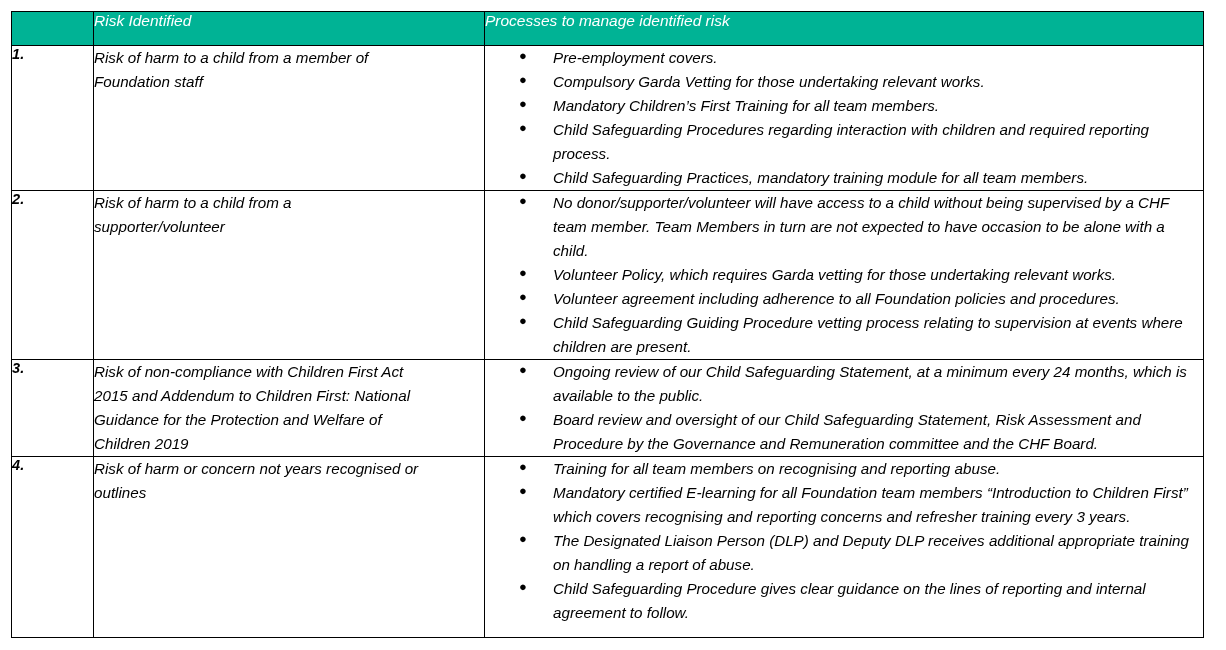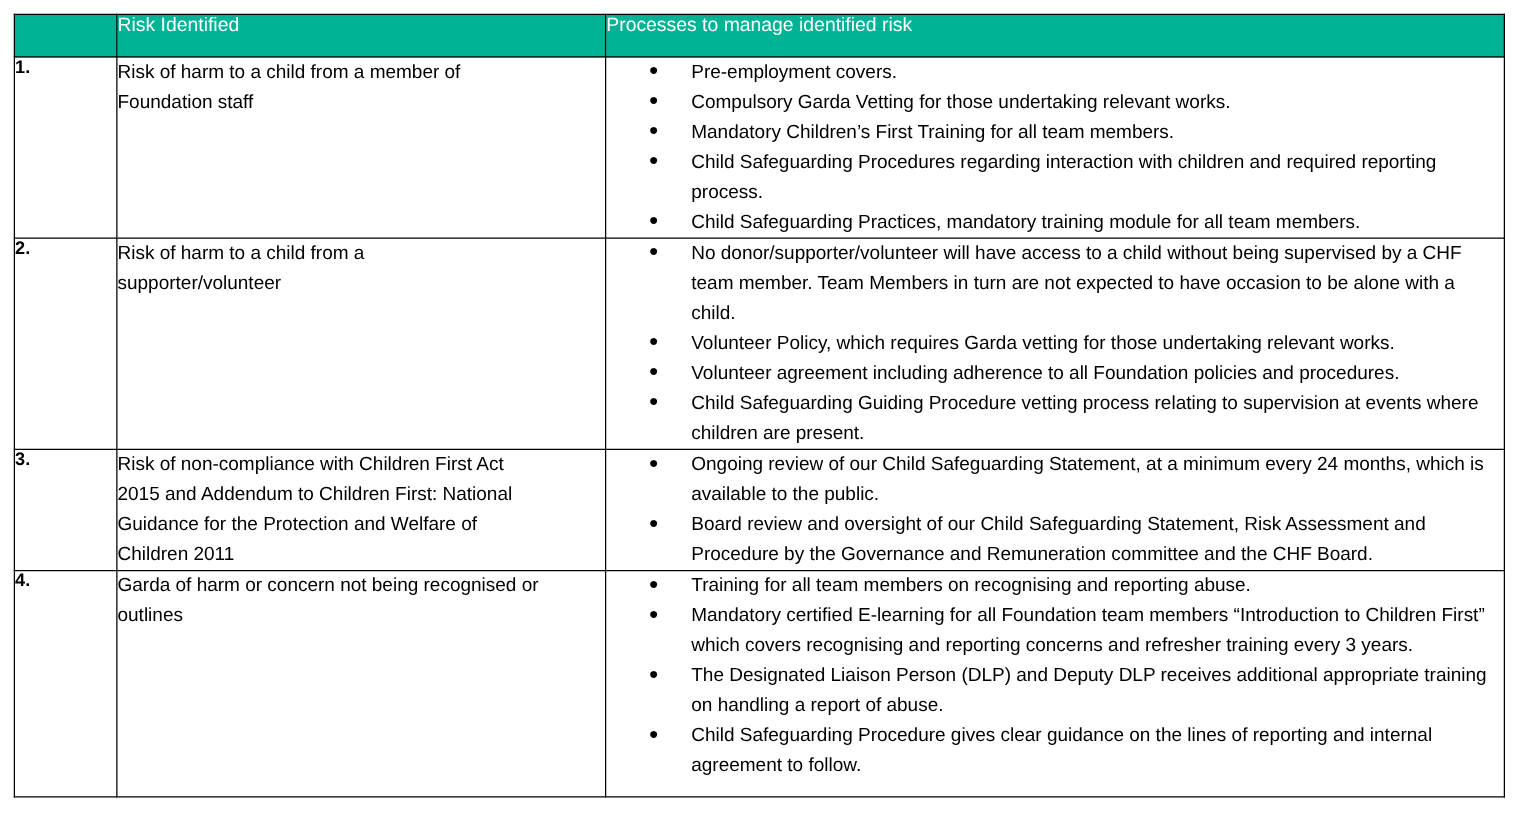--- a/index.html
+++ b/index.html
@@ -13,20 +13,21 @@
     height: 650px;
     font-family: "Liberation Sans", sans-serif;
     color: #000000;
     overflow: hidden;
   }
   .page {
     position: relative;
     width: 1226px;
     height: 650px;
     background: #ffffff;
+    font-style: italic;
   }
   table.risk-table {
     position: absolute;
     left: 11px;
     top: 11px;
     width: 1192px;
     border-collapse: collapse;
     table-layout: fixed;
   }
   table.risk-table td,
@@ -182,40 +183,40 @@
           </ul>
         </td>
       </tr>
 
       <tr class="row-3">
         <td class="num-cell">3.</td>
         <td class="risk-cell">
           <span class="risk-line">Risk of non-compliance with Children First Act</span>
           <span class="risk-line">2015 and Addendum to Children First: National</span>
           <span class="risk-line">Guidance for the Protection and Welfare of</span>
-          <span class="risk-line">Children 2011</span>
+          <span class="risk-line">Children 2019</span>
         </td>
         <td class="proc-cell">
           <ul class="proc-list">
             <li>
               <span class="bullet-mark">●</span>
               <span>Ongoing review of our Child Safeguarding Statement, at a minimum every 24 months, which is available to the public.</span>
             </li>
             <li>
               <span class="bullet-mark">●</span>
               <span>Board review and oversight of our Child Safeguarding Statement, Risk Assessment and Procedure by the Governance and Remuneration committee and the CHF Board.</span>
             </li>
           </ul>
         </td>
       </tr>
 
       <tr class="row-4">
         <td class="num-cell">4.</td>
         <td class="risk-cell">
-          <span class="risk-line">Garda of harm or concern not being recognised or</span>
+          <span class="risk-line">Risk of harm or concern not years recognised or</span>
           <span class="risk-line">outlines</span>
         </td>
         <td class="proc-cell">
           <ul class="proc-list">
             <li>
               <span class="bullet-mark">●</span>
               <span>Training for all team members on recognising and reporting abuse.</span>
             </li>
             <li>
               <span class="bullet-mark">●</span>

